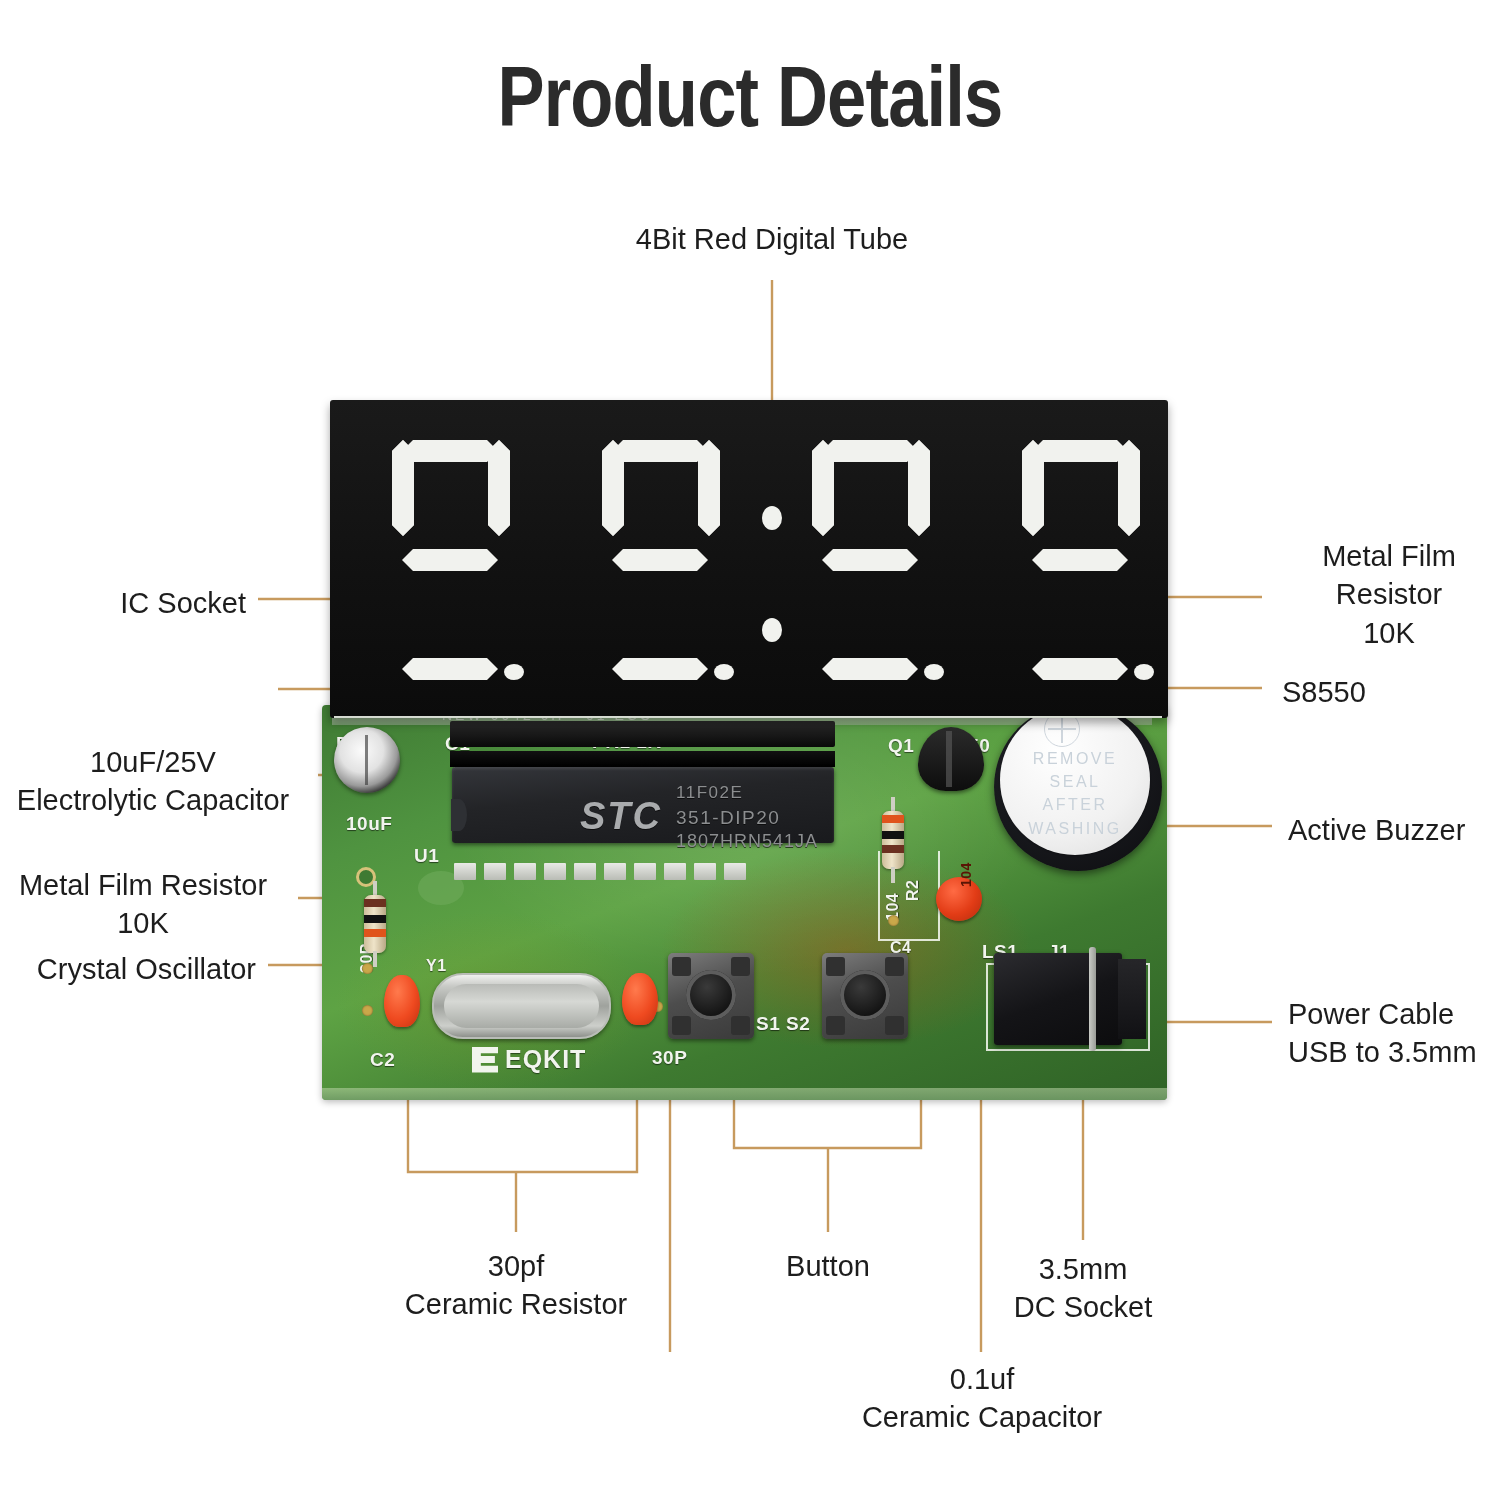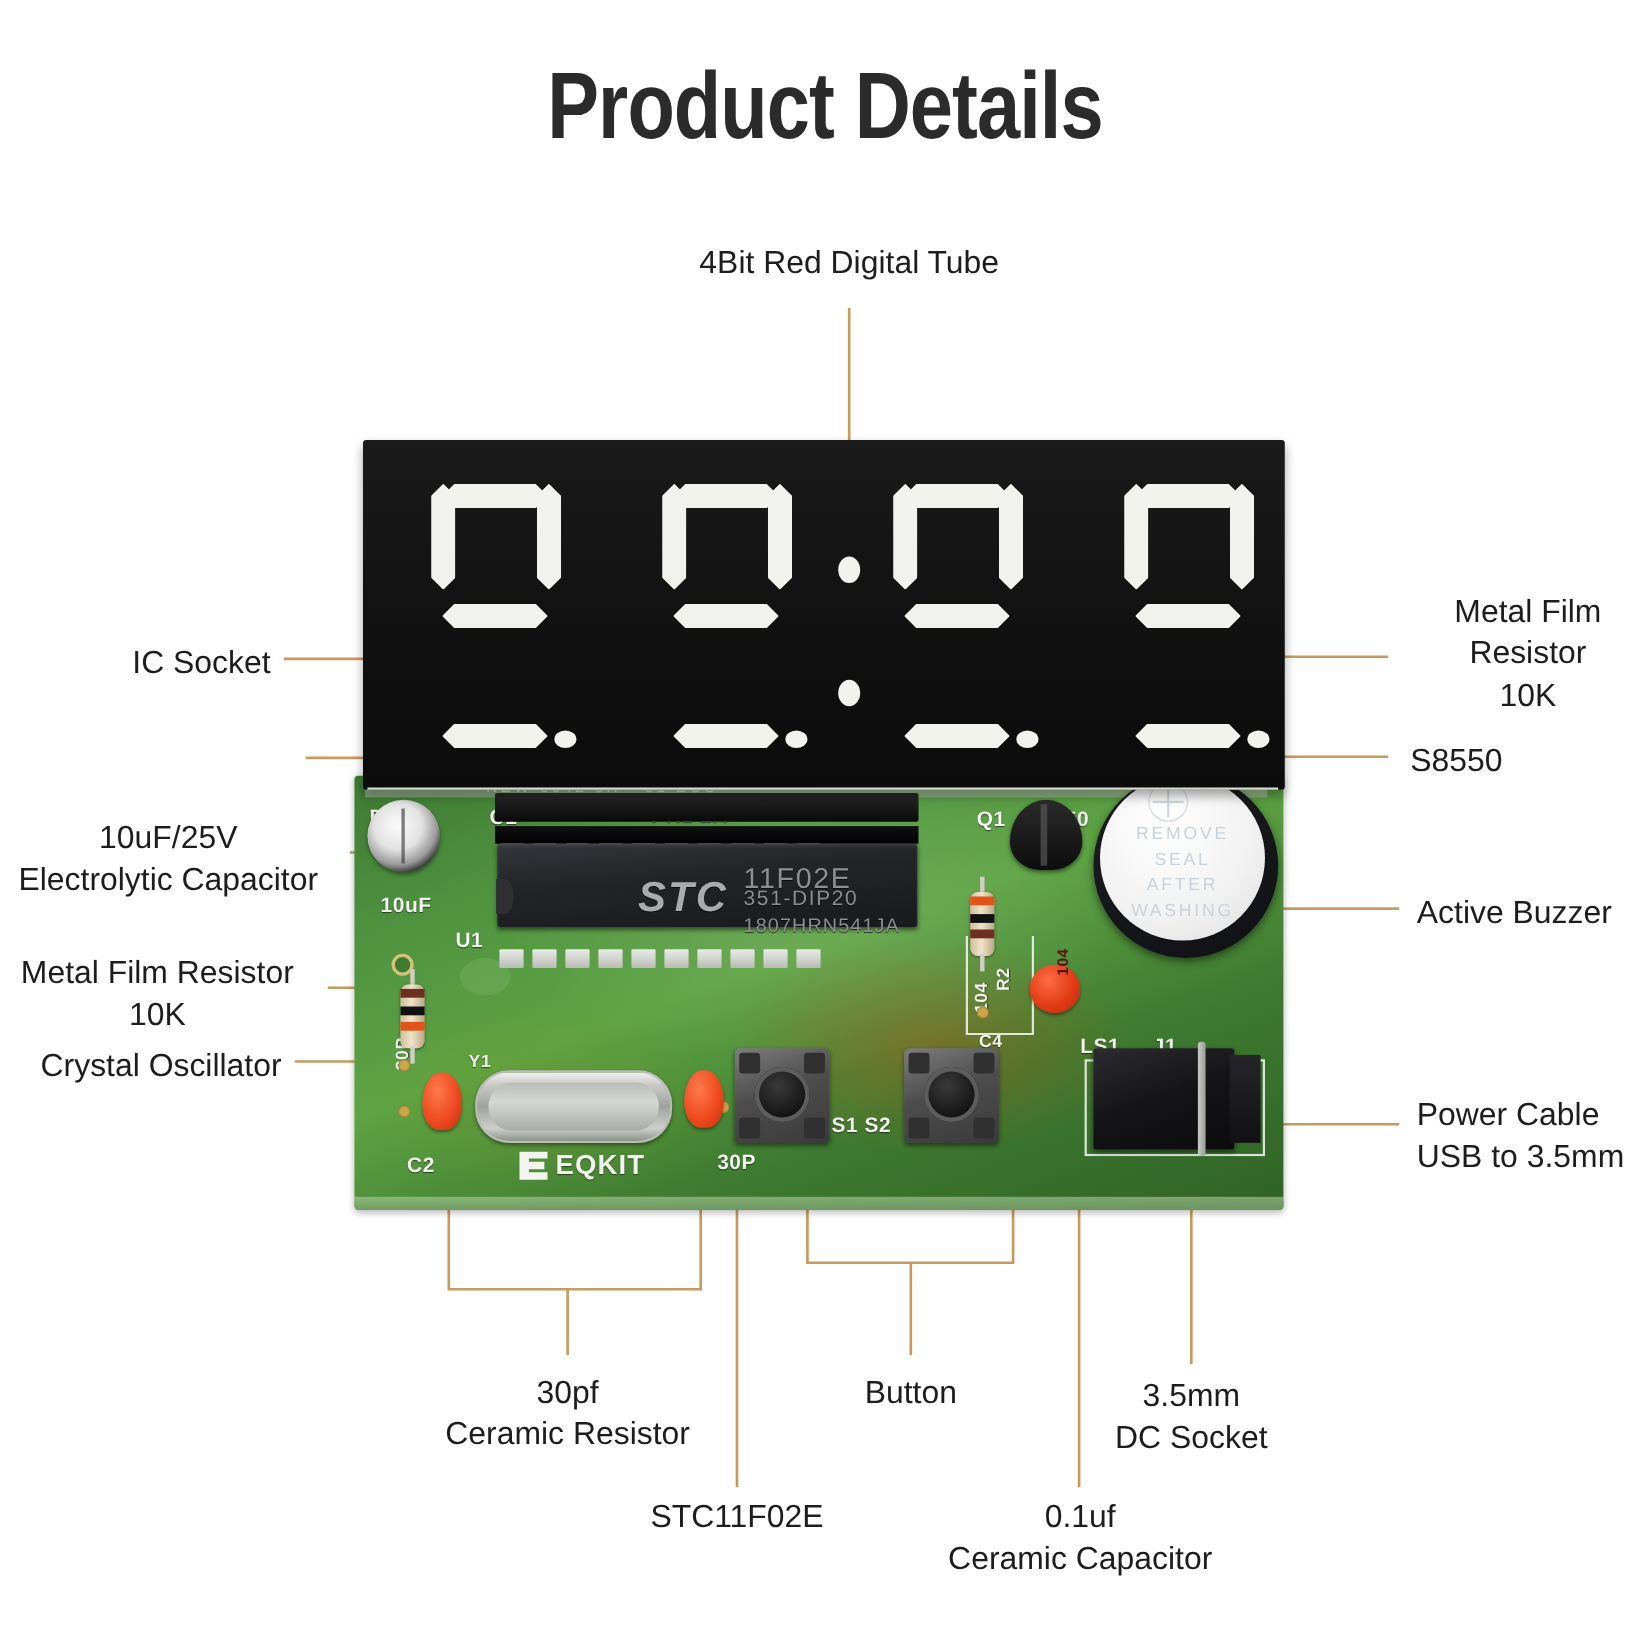--- a/index.html
+++ b/index.html
@@ -361,21 +361,20 @@
   <div class="lbl l" style="left:1282px;top:673px;width:220px;">S8550</div>
 
   <div class="lbl l" style="left:1288px;top:811px;width:220px;">Active Buzzer</div>
 
   <div class="lbl l" style="left:1288px;top:995px;width:212px;">Power Cable
 USB to 3.5mm</div>
 
   <div class="lbl c" style="left:376px;top:1247px;width:280px;">30pf
 Ceramic Resistor</div>
 
-  <div class="lbl c" style="left:540px;top:1360px;width:260px;">STC11F02E</div>
 
   <div class="lbl c" style="left:718px;top:1247px;width:220px;">Button</div>
 
   <div class="lbl c" style="left:851px;top:1360px;width:262px;">0.1uf
 Ceramic Capacitor</div>
 
   <div class="lbl c" style="left:965px;top:1250px;width:236px;">3.5mm
 DC Socket</div>
 
   <div id="board">
@@ -446,21 +445,21 @@
         <span class="pin"></span>
           <span class="pin"></span>
           <span class="pin"></span>
           <span class="pin"></span>
           <span class="pin"></span>
       </div>
 
       <div class="dip">
         <span class="notch"></span>
         <span class="dip-txt stc-logo" style="left:128px;top:28px;">STC</span>
-        <span class="dip-txt" style="left:224px;top:16px;font-size:26px;letter-spacing:1.5px;">11F02E</span>
+        <span class="dip-txt" style="left:224px;top:16px;font-size:17px;letter-spacing:1.5px;">11F02E</span>
         <span class="dip-txt" style="left:224px;top:40px;font-size:19px;letter-spacing:1.5px;">351-DIP20</span>
         <span class="dip-txt" style="left:224px;top:64px;font-size:18px;letter-spacing:1px;">1807HRN541JA</span>
       </div>
 
       <div class="ecap"></div>
 
       <div class="res" style="left:40px;top:176px;">
         <span class="lead t"></span>
         <span class="body"></span>
         <span class="band" style="top:18px;background:#6b3020;"></span>

